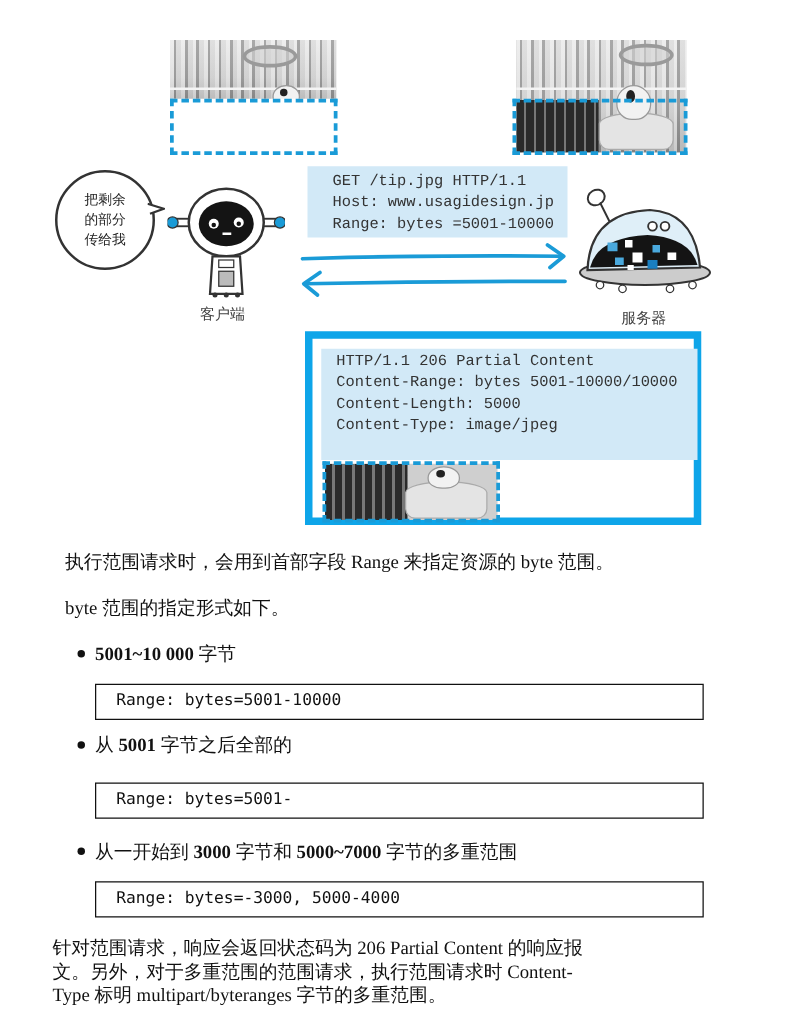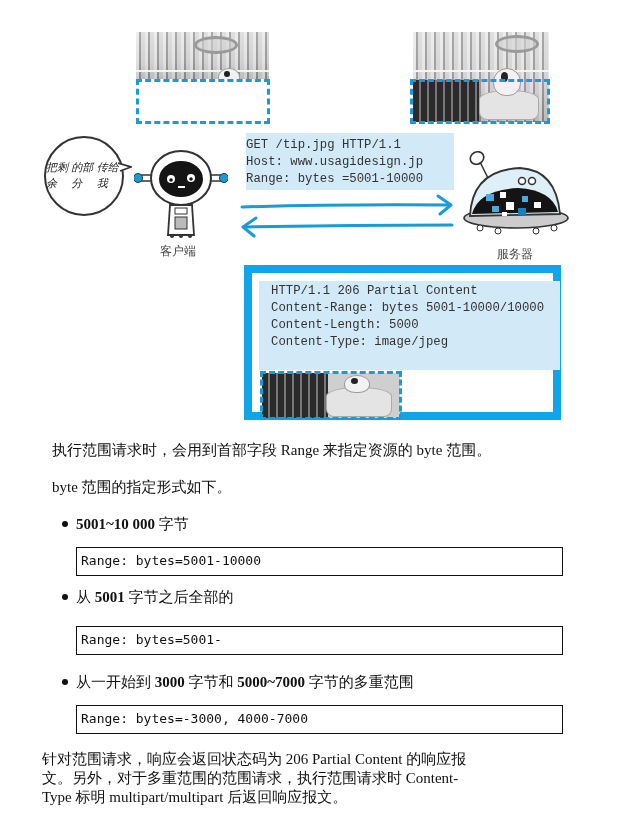--- a/index.html
+++ b/index.html
@@ -25,40 +25,40 @@
       repeating-linear-gradient(0deg, transparent 0 8px, rgba(170,170,170,.5) 8px 9px); }
   .photo .dish { position: absolute; background: #e4e4e4; border-radius: 50% 50% 8px 8px / 30% 30% 8px 8px; border: 1px solid #aaa; }
 
   .dash-box { position: absolute; border: 3px dashed #1a9bd7; background: transparent; }
   .white-fill { background: #ffffff; }
 
   
   .bubble {
     position: absolute; left: 44px; top: 136px; width: 80px; height: 80px;
     border: 2px solid #333; border-radius: 50%; background: #fff;
-    display: flex; flex-direction: row; justify-content: center; align-items: center;
-    font-family: "DejaVu Sans", sans-serif; font-size: 11px; line-height: 16px; color: #222; font-style: italic;
+    display: flex; flex-direction: column; justify-content: center; align-items: center;
+    font-family: "DejaVu Sans", sans-serif; font-size: 11px; line-height: 16px; color: #222;
   }
   .bubble-tail { position: absolute; left: 118px; top: 162px; width: 14px; height: 10px; }
 
   
   .robot-client { position: absolute; left: 134px; top: 145px; width: 94px; height: 95px; }
   .robot-server { position: absolute; left: 458px; top: 148px; width: 112px; height: 90px; }
   .caption { position: absolute; font-family: "DejaVu Sans", sans-serif; font-size: 12px; color: #444; }
 
   
   .req-panel {
     position: absolute; left: 246px; top: 133px; width: 208px; height: 57px;
-    background: #d2e9f7; padding: 4px 0;
+    background: #d2e9f7; padding: 4px 20px;
     font-family: "Liberation Mono", "DejaVu Sans Mono", monospace; font-size: 12.3px; line-height: 17px; color: #333;
     white-space: pre;
   }
   .resp-frame {
     position: absolute; left: 244px; top: 265px; width: 317px; height: 155px;
-    border: 8px solid #0ea5e9; background: #fff;
+    border: 6px solid #0ea5e9; background: #fff;
   }
   .resp-panel {
     position: absolute; left: 7px; top: 8px; width: 301px; height: 89px;
     background: #d2e9f7; padding: 2px 12px;
     font-family: "Liberation Mono", "DejaVu Sans Mono", monospace; font-size: 12.3px; line-height: 17px; color: #333;
     white-space: pre;
   }
   .resp-photo { position: absolute; left: 10px; top: 100px; width: 138px; height: 45px; }
 
   .arrows { position: absolute; left: 238px; top: 194px; width: 222px; height: 44px; }
@@ -69,21 +69,21 @@
     font-family: "Liberation Serif", "DejaVu Serif", serif;
   }
   .bullet {
     position: absolute; left: 62px; font-size: 15px; line-height: 20px;
     font-family: "Liberation Serif", "DejaVu Serif", serif; color: #111;
   }
   .bullet .dot { display: inline-block; width: 6px; height: 6px; border-radius: 50%; background: #111; margin-right: 8px; vertical-align: middle; position: relative; top: -2px; }
   .bullet b { font-weight: bold; margin-top: 40px; }
   .code-box {
     position: absolute; left: 76px; width: 487px; height: 29px;
-    border: 1.5px solid #111; padding: 3px 4px;
+    border: 1.5px solid #111; padding: 3px 16px;
     font-family: "DejaVu Sans Mono", "Liberation Mono", monospace; font-size: 13px; line-height: 20px; color: #111;
     white-space: pre;
   }
   .final { position: absolute; left: 42px; top: 750px; width: 520px; font-size: 15px; line-height: 19px; font-family: "Liberation Serif", "DejaVu Serif", serif; color: #111; }
   .final span { display: block; white-space: nowrap; }
 </style>
 </head>
 <body>
 
 <div class="figure">
@@ -188,19 +188,19 @@
 <div class="code-box" style="top:547px;">Range: bytes=5001-10000</div>
 
 <div class="bullet" style="top:587px;">
   <span class="dot"></span><span>从 </span><b>5001</b><span> 字节之后全部的</span>
 </div>
 <div class="code-box" style="top:626px;">Range: bytes=5001-</div>
 
 <div class="bullet" style="top:672px;">
   <span class="dot"></span><span>从一开始到 </span><b>3000</b><span> 字节和 </span><b>5000~7000</b><span> 字节的多重范围</span>
 </div>
-<div class="code-box" style="top:705px;">Range: bytes=-3000, 4000-7000</div>
+<div class="code-box" style="top:705px;">Range: bytes=-3000, 5000-4000</div>
 
 <div class="final">
   <span>针对范围请求，响应会返回状态码为 206 Partial Content 的响应报</span>
   <span>文。另外，对于多重范围的范围请求，执行范围请求时 Content-</span>
-  <span>Type 标明 multipart/multipart 后返回响应报文。</span>
+  <span>Type 标明 multipart/byteranges 字节的多重范围。</span>
 </div>
 
 </body></html>

